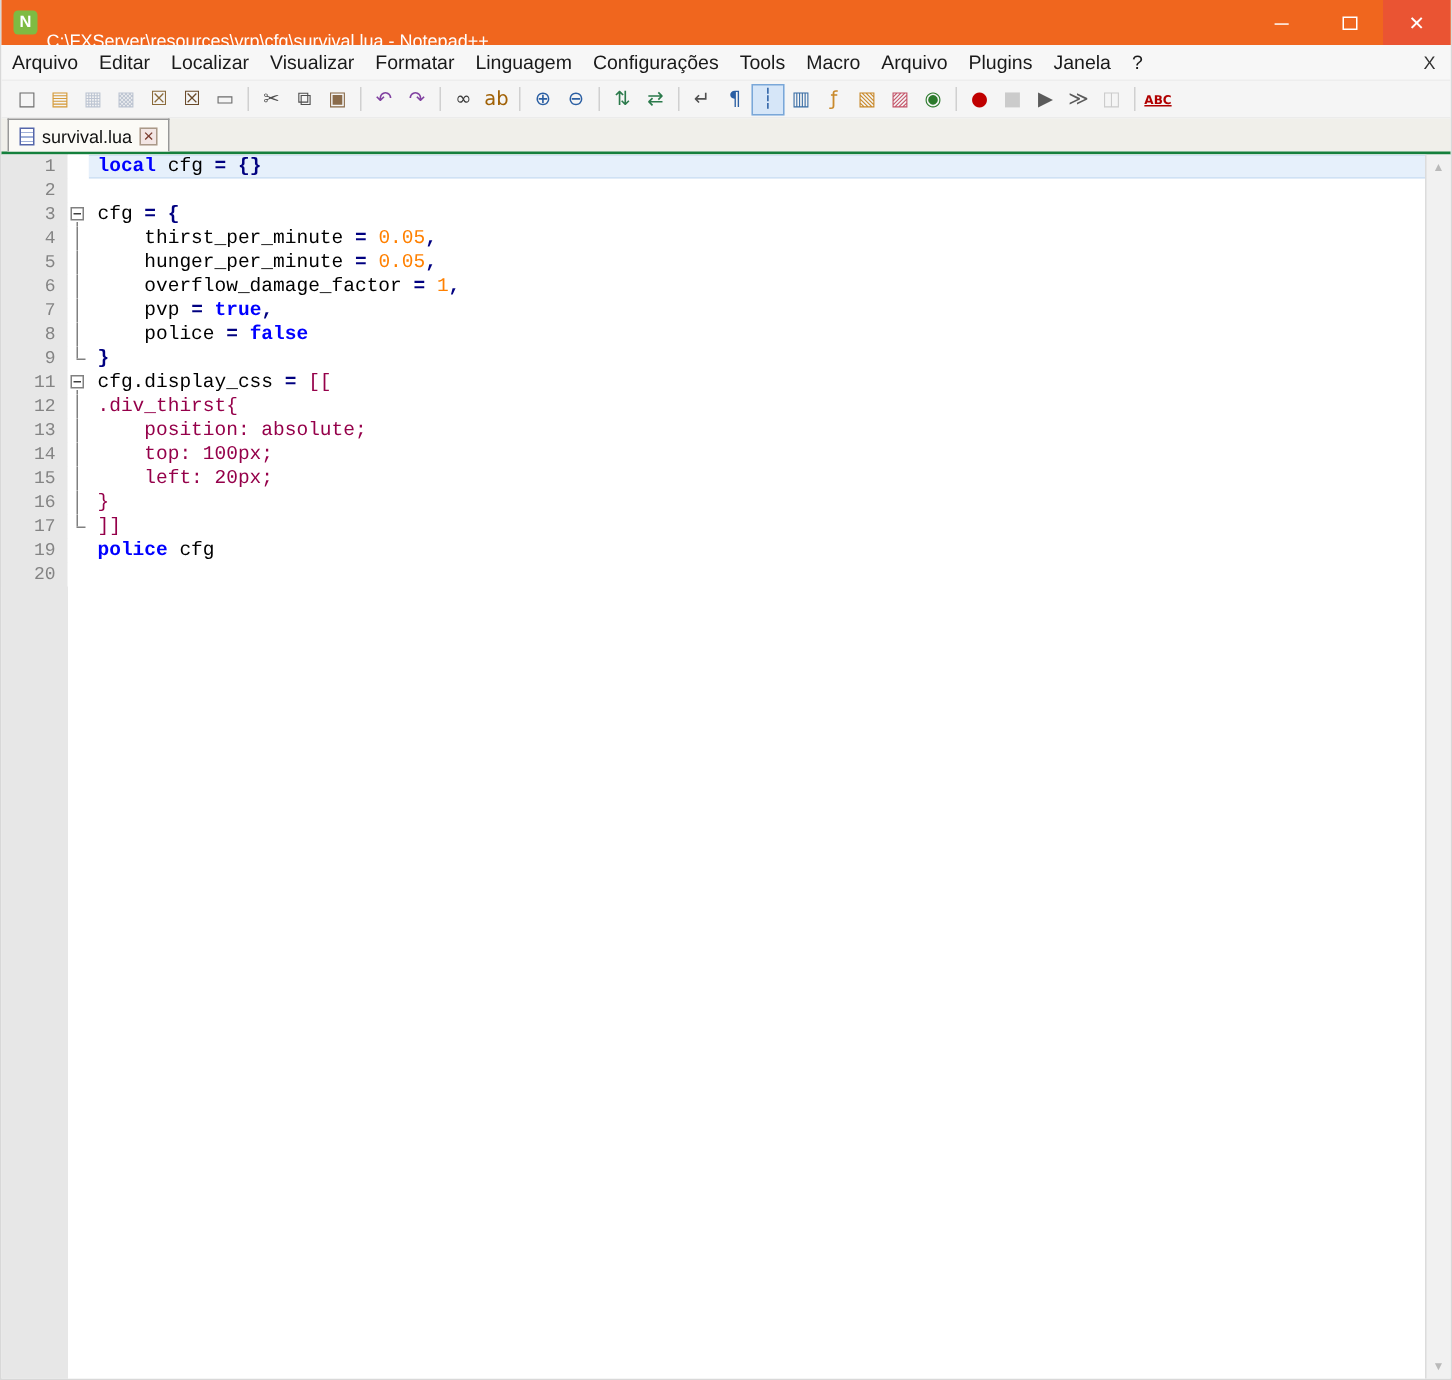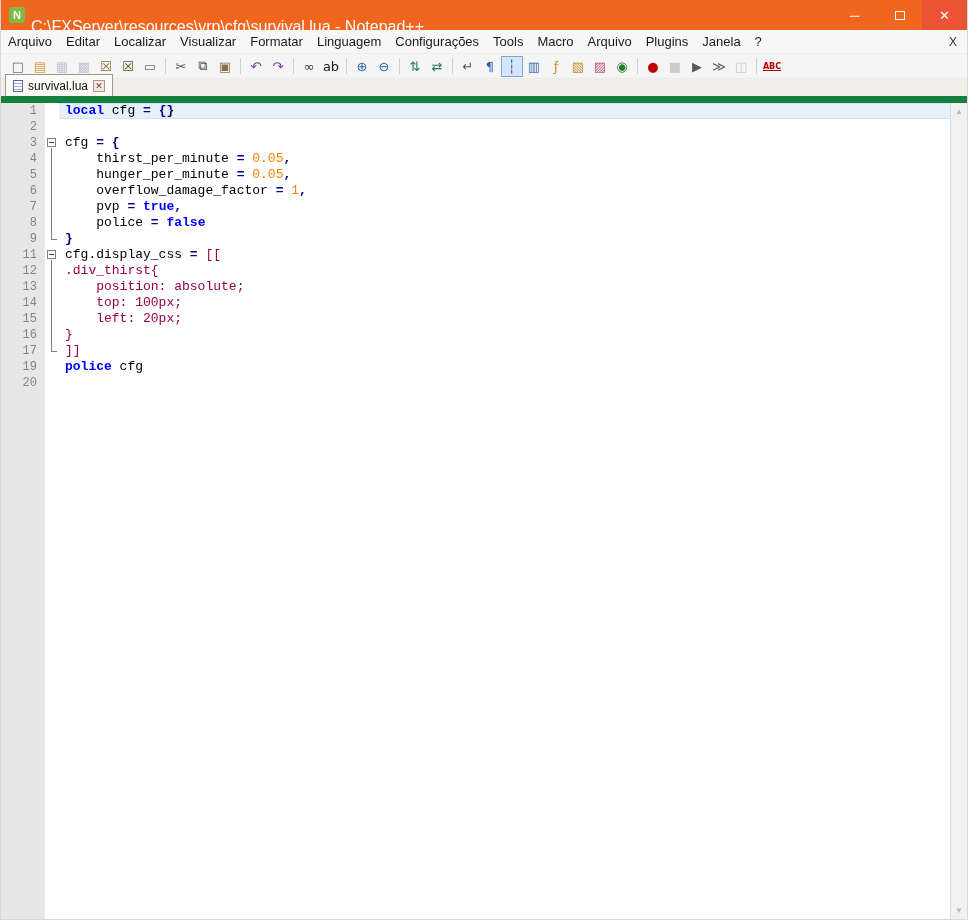--- a/index.html
+++ b/index.html
@@ -6,21 +6,21 @@
   html,body { width:968px; height:920px; overflow:hidden; background:#fff;
               font-family:"Liberation Sans", sans-serif; }
   .window { width:968px; height:920px; display:flex; flex-direction:column;
             border:1px solid #D8D8D8; border-top:none; }
 
   
   .titlebar { height:30px; background:var(--accent,#F0661E); display:flex; align-items:center;
               color:#fff; flex:0 0 auto; }
   .app-icon { width:16px; height:16px; margin:0 6px 0 8px; background:#7EBB42; border-radius:3px;
               color:#fff; font-size:11px; font-weight:bold; text-align:center; line-height:16px; }
-  .title-text { font-size:16px; flex:1; white-space:nowrap; overflow:hidden;margin-top:24px; }
+  .title-text { font-size:12px; flex:1; white-space:nowrap; overflow:hidden;margin-top:24px; }
   .win-controls { display:flex; height:30px; }
   .wc { width:45px; height:30px; display:flex; align-items:center; justify-content:center;
         font-size:13px; color:#fff; cursor:default; }
   .wc.max span { display:block; width:10px; height:9px; border:1px solid #fff; }
   .wc.close { background:#EA5433; }
 
   
   .menubar { height:24px; background:#F7F7F7; display:flex; align-items:center; flex:0 0 auto;
              border-bottom:1px solid #EDEDED; }
   .menu-items { display:flex; flex:1; }
@@ -33,21 +33,21 @@
   .tb-icon { width:22px; height:21px; display:flex; align-items:center; justify-content:center;
              font-size:13px; margin:0 0; border:1px solid transparent; cursor:default;
              font-family:"DejaVu Sans", sans-serif; }
   .tb-icon.small { font-size:8px; font-weight:bold; text-decoration:underline; }
   .tb-icon.dis { opacity:.45; }
   .tb-icon.pressed { background:#D6E6F8; border:1px solid #7AA7D8; }
   .tb-sep { width:1px; height:16px; background:#D0D0D0; margin:0 4px; }
 
   
   .tabbar { height:24px; background:#F0EFEA; display:flex; align-items:flex-end; padding-left:4px;
-            border-bottom:7px solid #15803d; flex:0 0 auto; }
+            border-bottom:2px solid #15803d; flex:0 0 auto; }
   .tab { height:22px; display:flex; align-items:center; gap:5px; padding:0 7px;
          background:#FBFAF6; border:1px solid #989898; border-bottom:none; font-size:12px;
          cursor:default; }
   .tab-icon { width:10px; height:12px; border:1px solid #5566AA; background:
       repeating-linear-gradient(#fff 0 2px, #9FB0D8 2px 3px); }
   .tab-label { color:#111; }
   .tab-close { width:12px; height:12px; border:1px solid #A98; background:#F3E6E4; color:#7A3B2E;
                font-size:9px; line-height:10px; text-align:center; cursor:default; }
 
   
@@ -132,21 +132,21 @@
       <span class="tb-icon" style="color: rgb(110, 110, 110);">▭</span>
       <span class="tb-sep"></span>
       <span class="tb-icon" style="color: rgb(80, 80, 80);">✂</span>
       <span class="tb-icon" style="color: rgb(80, 80, 80);">⧉</span>
       <span class="tb-icon" style="color: rgb(138, 107, 74);">▣</span>
       <span class="tb-sep"></span>
       <span class="tb-icon" style="color: rgb(128, 64, 160);">↶</span>
       <span class="tb-icon" style="color: rgb(128, 64, 160);">↷</span>
       <span class="tb-sep"></span>
       <span class="tb-icon" style="color: rgb(58, 58, 58);">∞</span>
-      <span class="tb-icon" style="color: #0f172a;">ab</span>
+      <span class="tb-icon" style="color: #a16207;">ab</span>
       <span class="tb-sep"></span>
       <span class="tb-icon" style="color: rgb(43, 95, 163);">⊕</span>
       <span class="tb-icon" style="color: rgb(43, 95, 163);">⊖</span>
       <span class="tb-sep"></span>
       <span class="tb-icon" style="color: rgb(43, 122, 75);">⇅</span>
       <span class="tb-icon" style="color: rgb(43, 122, 75);">⇄</span>
       <span class="tb-sep"></span>
       <span class="tb-icon" style="color: rgb(80, 80, 80);">↵</span>
       <span class="tb-icon" style="color: rgb(43, 95, 163);">¶</span>
       <span class="tb-icon pressed" style="color: rgb(43, 95, 163);">┆</span>

